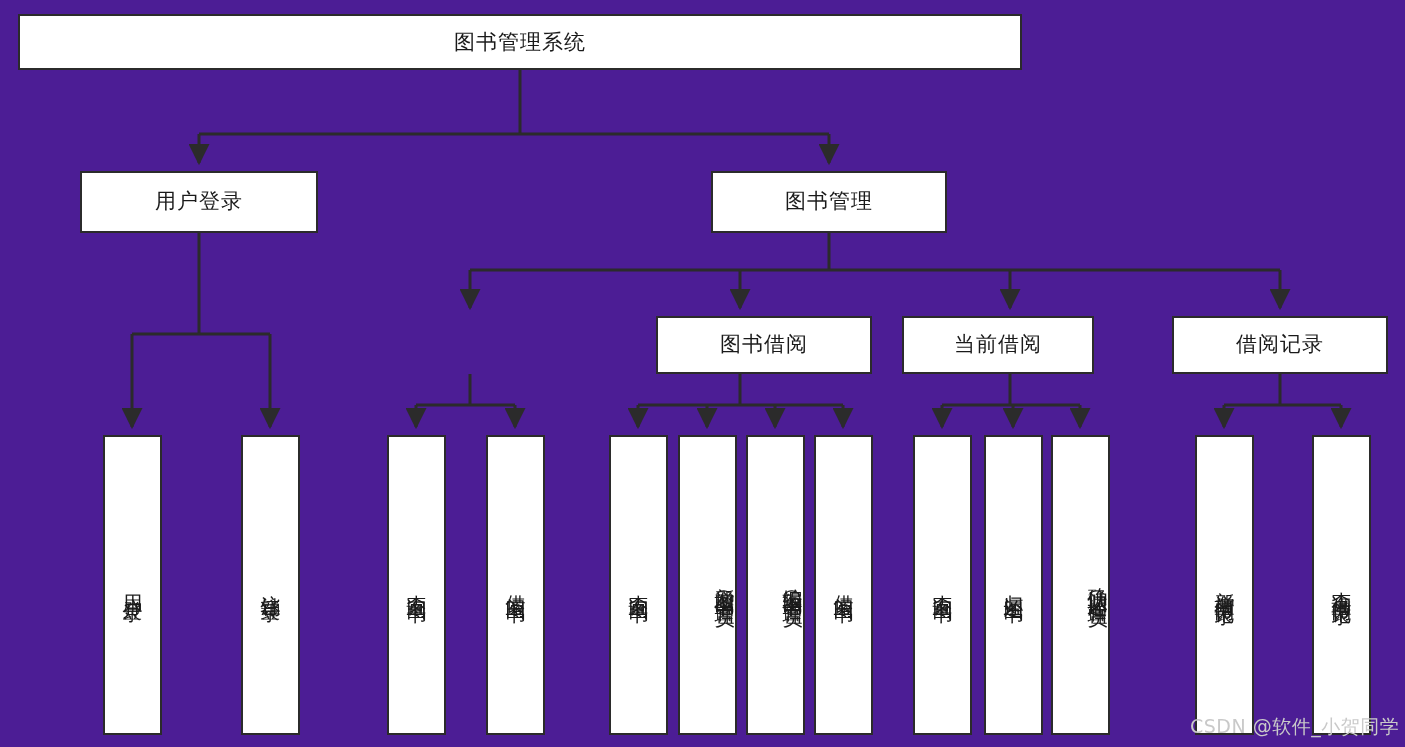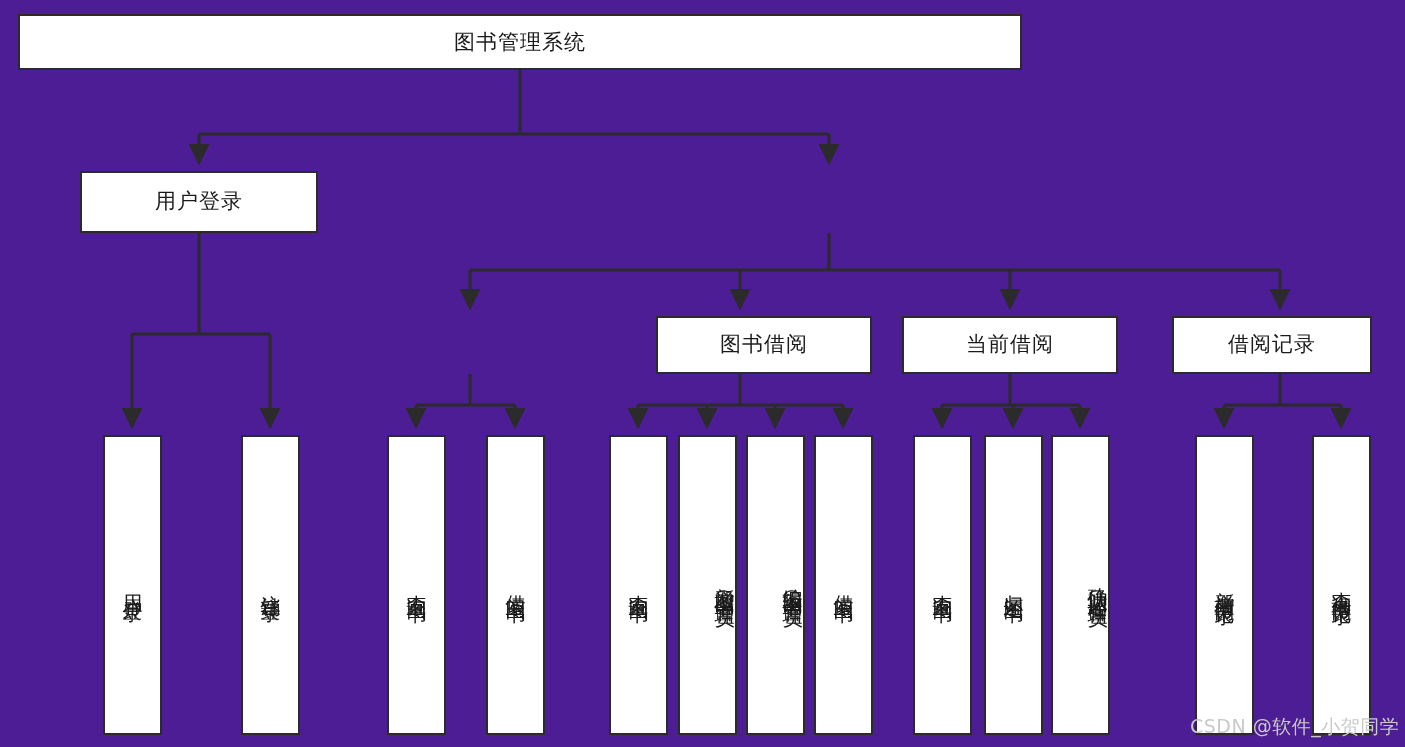--- a/index.html
+++ b/index.html
@@ -122,28 +122,31 @@
     </g>
   </svg>
 
   <div class="node node-root" style="left:18px; top:14px; width:1004px; height:56px;">
     <span>图书管理系统</span>
   </div>
 
   <div class="node node-h" style="left:80px; top:171px; width:238px; height:62px;">
     <span>用户登录</span>
   </div>
+  <div class="node node-h" style="left:711px; top:171px; width:236px; height:62px;">
+    <span>图书管理</span>
+  </div>
 
   <div class="node node-h" style="left:656px; top:316px; width:216px; height:58px;">
     <span>图书借阅</span>
   </div>
-  <div class="node node-h" style="left:902px; top:316px; width:216px; height:58px;">
+  <div class="node node-h" style="left:902px; top:316px; width:192px; height:58px;">
     <span>当前借阅</span>
   </div>
-  <div class="node node-h" style="left:1172px; top:316px; width:200px; height:58px;">
+  <div class="node node-h" style="left:1172px; top:316px; width:216px; height:58px;">
     <span>借阅记录</span>
   </div>
 
   <div class="node node-v" style="left:103px; top:435px; width:59px; height:300px;">
     <span class="vtext">用户登录</span>
   </div>
   <div class="node node-v" style="left:241px; top:435px; width:59px; height:300px;">
     <span class="vtext">注销登录</span>
   </div>
   <div class="node node-v" style="left:387px; top:435px; width:59px; height:300px;">

